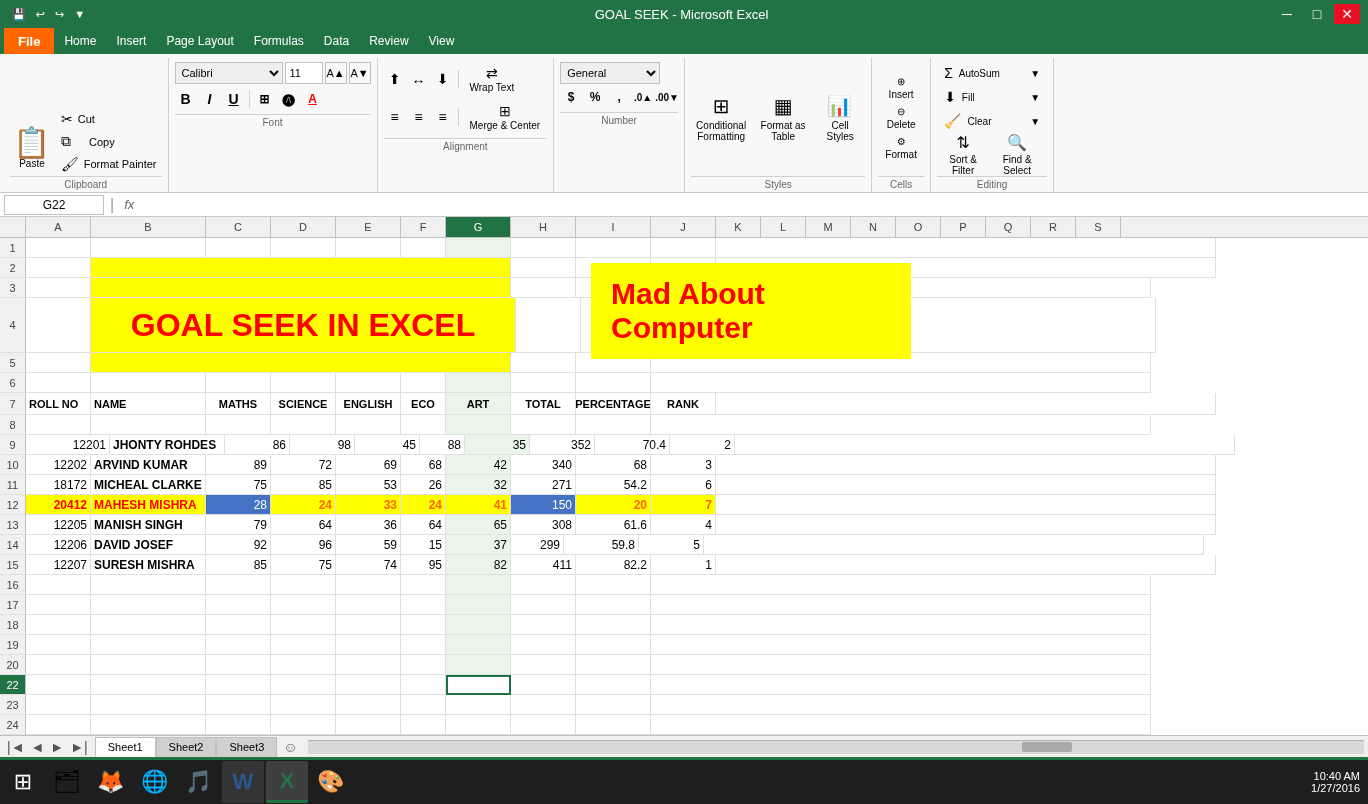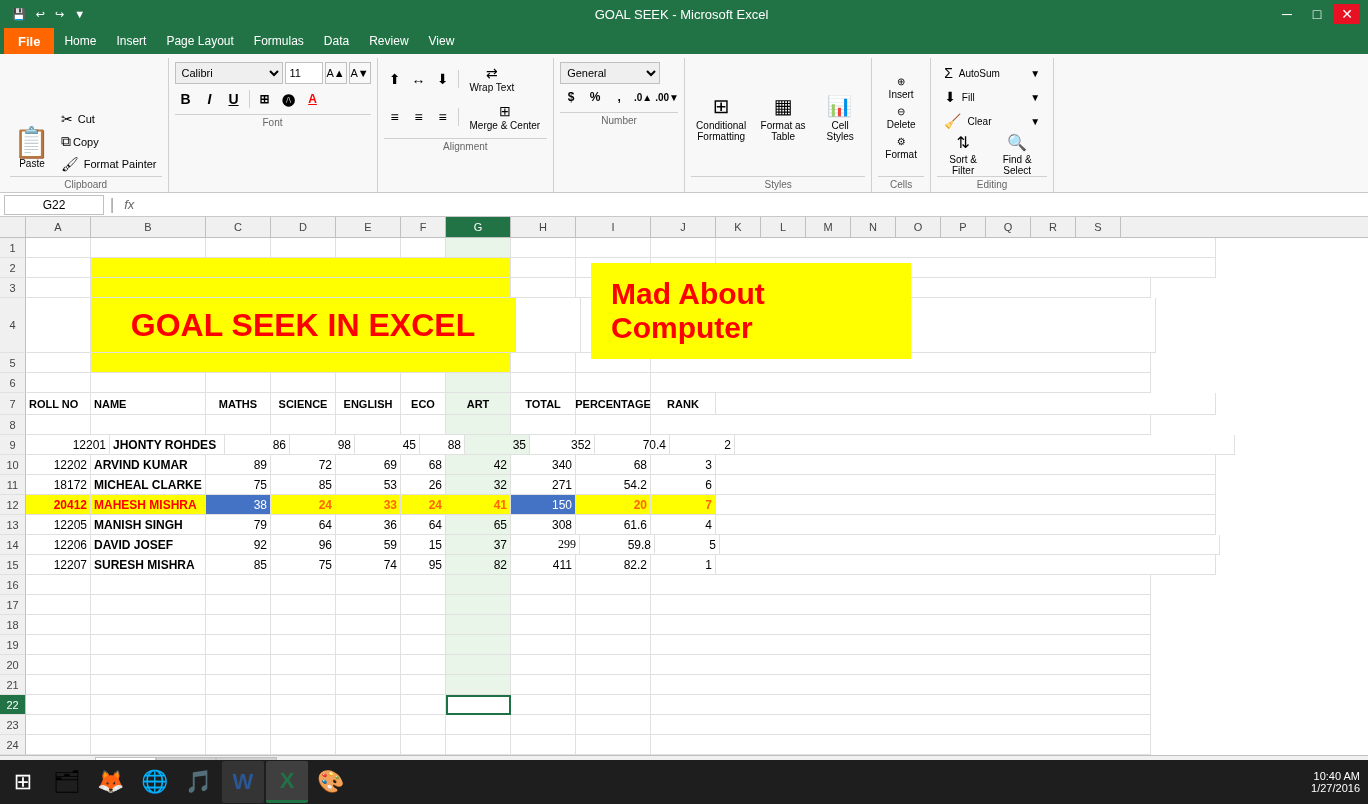--- a/index.html
+++ b/index.html
@@ -306,21 +306,21 @@
           <span style="font-size:10px">Paste</span>
         </button>
       </div>
       <div style="display:flex; flex-direction:column; gap:2px; justify-content:center;">
         <button class="ribbon-btn" style="flex-direction:row; justify-content:flex-start; padding:1px 4px;">
           <span style="font-size:14px;">✂</span>
           <span style="font-size:11px; margin-left:3px;">Cut</span>
         </button>
         <button class="ribbon-btn" style="flex-direction:row; justify-content:flex-start; padding:1px 4px;">
           <span style="font-size:14px;">⧉</span>
-          <span style="font-size:11px; margin-left:0;">Copy</span>
+          <span style="font-size:11px; margin-left:16px;">Copy</span>
         </button>
         <button class="ribbon-btn" style="flex-direction:row; justify-content:flex-start; padding:1px 4px;">
           <span style="font-size:14px;">🖌</span>
           <span style="font-size:11px; margin-left:3px;">Format Painter</span>
         </button>
       </div>
     </div>
     <div class="ribbon-group-label">Clipboard</div>
   </div>
 
@@ -659,21 +659,21 @@
       <div class="cell right" style="width:65px;">271</div>
       <div class="cell right" style="width:75px;">54.2</div>
       <div class="cell right" style="width:65px;">6</div>
       <div class="cell" style="width:500px;"></div>
     </div>
 
     <div class="sheet-row">
       <div class="row-num">12</div>
       <div class="cell yellow-bg red-text right" style="width:65px;">20412</div>
       <div class="cell yellow-bg red-text bold" style="width:115px;">MAHESH MISHRA</div>
-      <div class="cell blue-bg right" style="width:65px;">38</div>
+      <div class="cell blue-bg right" style="width:65px;">28</div>
       <div class="cell yellow-bg right bold" style="width:65px; color:#ff6600;">24</div>
       <div class="cell yellow-bg right bold" style="width:65px; color:#ff6600;">33</div>
       <div class="cell yellow-bg right bold" style="width:45px; color:#ff6600;">24</div>
       <div class="cell yellow-bg right bold selected-col" style="width:65px; color:#ff6600;">41</div>
       <div class="cell blue-bg right" style="width:65px;">150</div>
       <div class="cell yellow-bg right bold" style="width:75px; color:#ff6600;">20</div>
       <div class="cell yellow-bg right bold" style="width:65px; color:#ff6600;">7</div>
       <div class="cell" style="width:500px;"></div>
     </div>
 
@@ -694,21 +694,21 @@
 
     <div class="sheet-row">
       <div class="row-num">14</div>
       <div class="cell right" style="width:65px;">12206</div>
       <div class="cell bold" style="width:115px;">DAVID JOSEF</div>
       <div class="cell right" style="width:65px;">92</div>
       <div class="cell right" style="width:65px;">96</div>
       <div class="cell right" style="width:65px;">59</div>
       <div class="cell right" style="width:45px;">15</div>
       <div class="cell right selected-col" style="width:65px;">37</div>
-      <div class="cell right" style="width:69px;font-family:Liberation Serif, serif;">299</div>
+      <div class="cell right" style="width:53px;">299</div>
       <div class="cell right" style="width:75px;">59.8</div>
       <div class="cell right" style="width:65px;">5</div>
       <div class="cell" style="width:500px;"></div>
     </div>
 
     <div class="sheet-row">
       <div class="row-num">15</div>
       <div class="cell right" style="width:65px;">12207</div>
       <div class="cell bold" style="width:115px;">SURESH MISHRA</div>
       <div class="cell right" style="width:65px;">85</div>
@@ -781,33 +781,20 @@
       <div class="cell" style="width:115px;"></div>
       <div class="cell" style="width:65px;"></div>
       <div class="cell" style="width:65px;"></div>
       <div class="cell" style="width:65px;"></div>
       <div class="cell" style="width:45px;"></div>
       <div class="cell selected-col" style="width:65px;"></div>
       <div class="cell" style="width:65px;"></div>
       <div class="cell" style="width:75px;"></div>
       <div class="cell" style="width:500px;"></div>
     </div>
-        <div class="sheet-row">
-      <div class="row-num">21</div>
-      <div class="cell" style="width:65px;"></div>
-      <div class="cell" style="width:115px;"></div>
-      <div class="cell" style="width:65px;"></div>
-      <div class="cell" style="width:65px;"></div>
-      <div class="cell" style="width:65px;"></div>
-      <div class="cell" style="width:45px;"></div>
-      <div class="cell selected-col" style="width:65px;"></div>
-      <div class="cell" style="width:65px;"></div>
-      <div class="cell" style="width:75px;"></div>
-      <div class="cell" style="width:500px;"></div>
-    </div>
       </div>
 
     <div class="sheet-row" style="margin-top:0;">
       <div class="row-num" style="background:#217346; color:white;">22</div>
       <div class="cell" style="width:65px;"></div>
       <div class="cell" style="width:115px;"></div>
       <div class="cell" style="width:65px;"></div>
       <div class="cell" style="width:65px;"></div>
       <div class="cell" style="width:65px;"></div>
       <div class="cell" style="width:45px;"></div>

